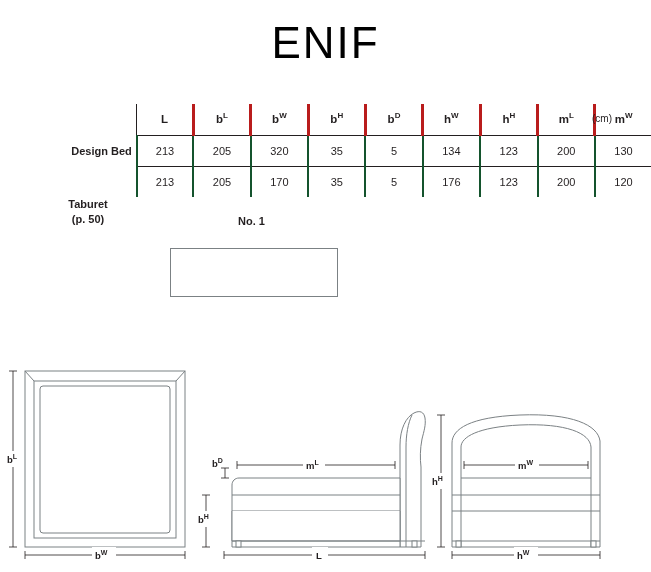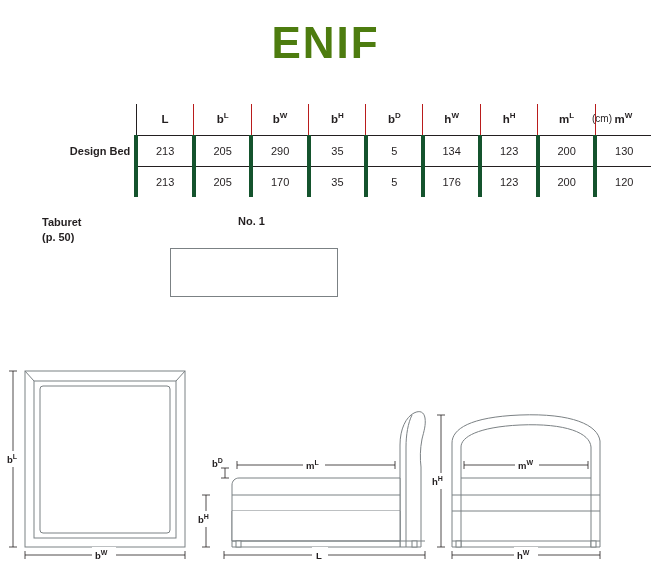--- a/index.html
+++ b/index.html
@@ -21,23 +21,23 @@
     height: 572px;
   }
   
   .title {
     position: absolute;
     top: 18px;
     left: 0;
     width: 651px;
     text-align: center;
     font-size: 44px;
-    font-weight: 700;
+    font-weight: 400;
     letter-spacing: 2px;
-    color: #4d7c0f;
+    color: #000000;
     font-family: "Liberation Sans", sans-serif;
   }
   
   .spec-table {
     position: absolute;
     top: 104px;
     left: 42px;
     border-collapse: collapse;
     font-size: 11px;
   }
@@ -55,32 +55,32 @@
     height: 31px;
   }
   .spec-table .hcell {
     width: 56px;
     text-align: center;
     font-weight: bold;
     font-size: 11.5px;
     height: 29px;
     vertical-align: middle;
     border-bottom: 1px solid #231f20;
-    border-left: 1px solid #b91c1c;
+    border-left: 3px solid #b91c1c;
   }
   .spec-table .hcell.first {
     border-left: 1px solid #231f20;
   }
   .spec-table .dcell {
     width: 56px;
     text-align: center;
     font-size: 11px;
     height: 29px;
     vertical-align: middle;
-    border-left: 4px solid #14532d;
+    border-left: 2px solid #14532d;
   }
   .spec-table tr.r1 .dcell {
     border-bottom: 1px solid #231f20;
   }
   .spec-table .blank {
     border: none;
   }
   .unit {
     position: absolute;
     top: 113px;
@@ -89,24 +89,24 @@
     color: #231f20;
   }
   sup {
     font-size: 8px;
     vertical-align: super;
     line-height: 0;
   }
   
   .taburet-label {
     position: absolute;
-    top: 215px;
+    top: 197px;
     left: 42px;
     width: 92px;
-    text-align: left;
+    text-align: center;
     font-size: 11px;
     font-weight: bold;
     line-height: 15px;
   }
   .taburet-no {
     position: absolute;
     top: 215px;
     left: 238px;
     font-size: 11px;
     font-weight: bold;
@@ -161,21 +161,21 @@
       <td class="hcell"><span>b</span><sup>D</sup></td>
       <td class="hcell"><span>h</span><sup>W</sup></td>
       <td class="hcell"><span>h</span><sup>H</sup></td>
       <td class="hcell"><span>m</span><sup>L</sup></td>
       <td class="hcell"><span>m</span><sup>W</sup></td>
     </tr>
     <tr class="r1">
       <td class="rowlabel">Design Bed</td>
       <td class="dcell">213</td>
       <td class="dcell">205</td>
-      <td class="dcell">290</td>
+      <td class="dcell">320</td>
       <td class="dcell">35</td>
       <td class="dcell">5</td>
       <td class="dcell">134</td>
       <td class="dcell">123</td>
       <td class="dcell">200</td>
       <td class="dcell">130</td>
     </tr>
     <tr class="r2">
       <td class="rowlabel"></td>
       <td class="dcell">213</td>

